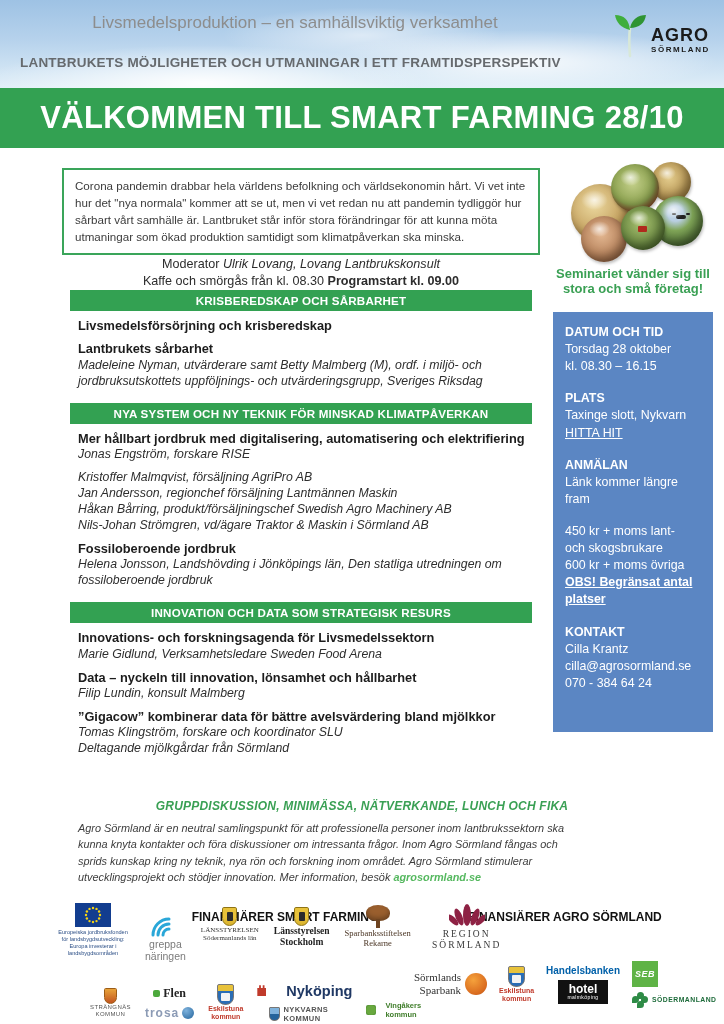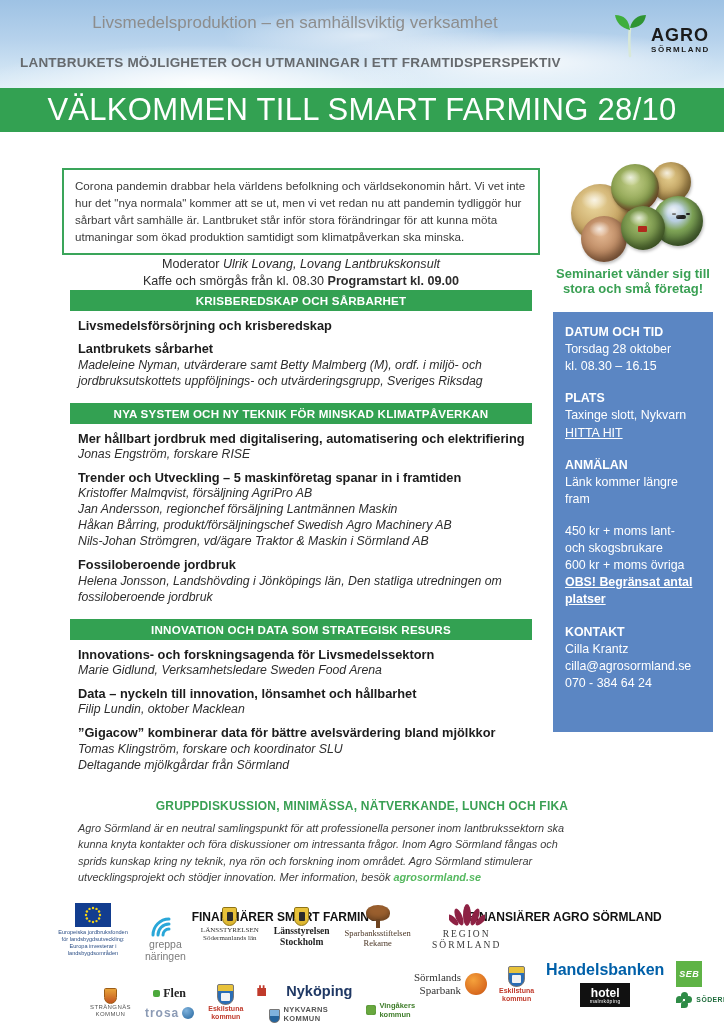--- a/index.html
+++ b/index.html
@@ -19,23 +19,23 @@
   .tagline { position:absolute; top:13px; left:0; width:590px; text-align:center;
     font-size:17px; color:#8d8d8d; }
   .subtitle { position:absolute; top:55px; left:20px; width:580px;
     font-size:13.5px; font-weight:bold; color:#666a6e; letter-spacing:.2px; }
   .brand { position:absolute; top:12px; right:14px; display:flex; align-items:flex-start; gap:2px; }
   .brand-text { margin-top:14px; }
   .brand-name { font-size:18px; font-weight:800; color:#1b1b1b; letter-spacing:1px; line-height:1; }
   .brand-sub { font-size:8px; font-weight:bold; color:#1b1b1b; letter-spacing:1.6px; line-height:1.4; }
 
   
-  .banner { position:absolute; top:88px; left:0; width:724px; height:44px;
+  .banner { position:absolute; top:88px; left:0; width:724px; height:60px;
     background:#33a152; color:#ffffff; display:flex; align-items:center; justify-content:center;
-    font-size:31px; font-weight:normal; letter-spacing:.3px; }
+    font-size:31px; font-weight:bold; letter-spacing:.3px; }
 
   
   .intro-box { position:absolute; top:168px; left:62px; width:478px;
     border:2px solid #3aa55a; padding:7px 11px;
     font-size:11.6px; line-height:1.48; color:#3c3c3c; }
 
   
   .collage { position:absolute; left:563px; top:162px; width:146px; height:100px; }
   .sphere { position:absolute; border-radius:50%;
     box-shadow: inset -4px -5px 8px rgba(0,0,0,.35), 1px 2px 3px rgba(0,0,0,.25); }
@@ -73,21 +73,21 @@
   .infobox { position:absolute; top:312px; left:553px; width:160px; height:420px;
     background:#5b86c3; color:#ffffff; padding:12px 10px 0 12px;
     font-size:12.4px; line-height:1.38; }
   .infobox .group { margin-bottom:15px; }
   .infobox .g-label { font-weight:bold; }
   .infobox .g-bold { font-weight:bold;text-decoration:underline; }
   .infobox a { color:#ffffff; text-decoration:underline; cursor:pointer; }
 
   
   .activities { position:absolute; top:799px; left:0; width:724px; text-align:center;
-    font-size:12px; font-weight:bold; color:#3aa054; letter-spacing:.2px; }
+    font-size:12px; font-weight:bold; font-style:italic; color:#3aa054; letter-spacing:.2px; }
   .about { position:absolute; top:820px; left:78px; width:502px;
     font-size:10.9px; font-style:italic; color:#3d3d3d; line-height:1.5; }
   .about a { color:#55b85f; text-decoration:none; font-weight:bold; cursor:pointer; }
   .fin-header { position:absolute; top:910px; font-size:12px; font-weight:bold; color:#111; text-align:center; }
   .fin-header.left { left:135px; width:300px; }
   .fin-header.right { left:420px; width:290px; }
 
   .logos-left { position:absolute; top:903px; left:56px; width:352px; }
   .logos-right { position:absolute; top:903px; left:414px; width:300px; }
   .lrow { display:flex; align-items:flex-start; }
@@ -109,41 +109,41 @@
     box-shadow: inset 0 -3px 5px rgba(0,0,0,.3); }
   .tree .trunk { position:absolute; left:11px; top:14px; width:4px; height:9px; background:#6e4420; }
   .lf-mark { width:24px; height:24px; background:#1d5ba5; position:relative; flex:none; }
   .lf-mark::after { content:""; position:absolute; right:3px; top:3px; width:11px; height:11px; background:#d22630; }
   .lf-text { font-family:"Liberation Serif", serif; font-weight:bold; color:#1d5ba5; font-size:13.5px; line-height:1.02; text-align:left; }
   .seb-box { width:26px; height:26px; background:#5fb346; color:#fff; display:flex; align-items:center; justify-content:center;
     font-size:9px; font-weight:bold; font-style:italic; letter-spacing:.5px; }
   .hotel-box { width:50px; height:24px; background:#111; color:#fff; display:flex; flex-direction:column; align-items:center; justify-content:center; line-height:1; }
   .hotel-box .h1 { font-size:12px; font-weight:bold; }
   .hotel-box .h2 { font-size:5px; letter-spacing:.4px; }
-  .hb-lbl { font-size:16px; font-weight:bold; color:#0060a9; }
+  .hb-lbl { font-size:10px; font-weight:bold; color:#0060a9; }
   .orange-ball { width:22px; height:22px; border-radius:50%; background:radial-gradient(circle at 38% 32%, #f5a23c, #d96a1e 70%, #a34a12); }
   .clover { position:relative; width:16px; height:16px; flex:none; }
   .clover i { position:absolute; width:7px; height:7px; background:#2e8b46; border-radius:50% 50% 50% 0; }
   .clover i:nth-child(1){ left:4.5px; top:0; } .clover i:nth-child(2){ left:9px; top:4.5px; }
   .clover i:nth-child(3){ left:4.5px; top:9px; } .clover i:nth-child(4){ left:0; top:4.5px; }
   .sod-lbl { font-size:6.8px; font-weight:bold; color:#1d6b3a; letter-spacing:.5px; }
   .region-lbl { font-family:"Liberation Serif", serif; font-size:9.5px; letter-spacing:2px; color:#3a3a3a; line-height:1.3; }
   .flen-row { display:flex; align-items:center; gap:3px; }
   .flen-dot { width:7px; height:7px; background:#4ca93c; border-radius:2px; }
   .flen-lbl { font-size:12px; color:#222; font-weight:bold; font-family:"Liberation Serif", serif; }
   .trosa-row { display:flex; align-items:center; gap:3px; }
   .trosa-dot { width:12px; height:12px; border-radius:50%; background:radial-gradient(circle at 35% 30%, #7fb3dd, #24649c); }
   .trosa-lbl { font-size:12px; font-weight:bold; color:#8c9bb5; letter-spacing:1px; }
   .nyk-row { display:flex; align-items:center; gap:20px; }
   .nyk-mark { width:9px; height:11px; background:#c03a2b; clip-path:polygon(0 25%,20% 25%,20% 0,40% 0,40% 25%,60% 25%,60% 0,80% 0,80% 25%,100% 25%,100% 100%,0 100%); }
   .nyk-lbl { font-size:14.5px; font-weight:bold; color:#1f3864; }
-  .nykv-row { display:flex; align-items:flex-end; gap:4px;padding-left:12px; }
+  .nykv-row { display:flex; align-items:center; gap:4px;padding-left:12px; }
   .nykv-sh { width:12px; height:14px; background:linear-gradient(180deg,#7fb3dd 50%,#24649c 50%); border:1px solid #777; border-radius:1px 1px 5px 5px; }
   .nykv-lbl { font-size:7.5px; font-weight:bold; color:#555; letter-spacing:.4px; text-align:left; line-height:1.2; }
-  .ving-row { display:flex; align-items:center; gap:3px;margin-top:32px; }
+  .ving-row { display:flex; align-items:center; gap:9px;margin-top:32px; }
   .ving-ic { width:10px; height:10px; background:radial-gradient(circle,#69a83f 60%,#3f7d2a); border-radius:2px; }
   .katr-row { display:flex; align-items:center; gap:3px; }
   .katr-ic { width:9px; height:9px; background:#b02a35; }
   .katr-lbl { font-size:9px; font-weight:bold; color:#7a1f2b; }
   .ving-lbl { font-size:7.5px; font-weight:bold; color:#3f7d2a; text-align:left; line-height:1.2; }
   .str-lbl { font-size:6px; color:#555; letter-spacing:.4px; line-height:1.3; }
   .lst-sod-lbl { font-family:"Liberation Serif", serif; font-size:7px; color:#333; line-height:1.3; }
   .lst-sth-lbl { font-family:"Liberation Serif", serif; font-size:9.5px; font-weight:bold; color:#222; line-height:1.25; }
   .spb-lbl { font-family:"Liberation Serif", serif; font-size:8.5px; color:#4a3524; line-height:1.3; }
   .ssb-lbl { font-family:"Liberation Serif", serif; font-size:11px; color:#333; line-height:1.2; text-align:right; }
@@ -208,39 +208,38 @@
       <div class="talk-title">Lantbrukets sårbarhet</div>
       <div class="talk-speaker">Madeleine Nyman, utvärderare samt Betty Malmberg (M), ordf. i miljö- och jordbruksutskottets uppföljnings- och utvärderingsgrupp, Sveriges Riksdag</div>
     </div>
 
     <div class="section-bar">NYA SYSTEM OCH NY TEKNIK FÖR MINSKAD KLIMATPÅVERKAN</div>
     <div class="talk">
       <div class="talk-title">Mer hållbart jordbruk med digitalisering, automatisering och elektrifiering</div>
       <div class="talk-speaker">Jonas Engström, forskare RISE</div>
     </div>
     <div class="talk">
-      <div class="talk-title">Trender och Utveckling – 5 maskinföretag spanar in i framtiden</div>
       <div class="talk-speaker">Kristoffer Malmqvist, försäljning AgriPro AB</div>
       <div class="talk-speaker">Jan Andersson, regionchef försäljning Lantmännen Maskin</div>
       <div class="talk-speaker">Håkan Bårring, produkt/försäljningschef Swedish Agro Machinery AB</div>
       <div class="talk-speaker">Nils-Johan Strömgren, vd/ägare Traktor &amp; Maskin i Sörmland AB</div>
     </div>
     <div class="talk">
       <div class="talk-title">Fossiloberoende jordbruk</div>
       <div class="talk-speaker">Helena Jonsson, Landshövding i Jönköpings län, Den statliga utredningen om fossiloberoende jordbruk</div>
     </div>
 
     <div class="section-bar">INNOVATION OCH DATA SOM STRATEGISK RESURS</div>
     <div class="talk">
       <div class="talk-title">Innovations- och forskningsagenda för Livsmedelssektorn</div>
       <div class="talk-speaker">Marie Gidlund, Verksamhetsledare Sweden Food Arena</div>
     </div>
     <div class="talk">
       <div class="talk-title">Data – nyckeln till innovation, lönsamhet och hållbarhet</div>
-      <div class="talk-speaker">Filip Lundin, oktober Macklean</div>
+      <div class="talk-speaker">Filip Lundin, konsult Malmberg</div>
     </div>
     <div class="talk">
       <div class="talk-title">”Gigacow” kombinerar data för bättre avelsvärdering bland mjölkkor</div>
       <div class="talk-speaker">Tomas Klingström, forskare och koordinator SLU</div>
       <div class="talk-speaker">Deltagande mjölkgårdar från Sörmland</div>
     </div>
   </div>
 
   <div class="audience">Seminariet vänder sig till stora och små företag!</div>
 

